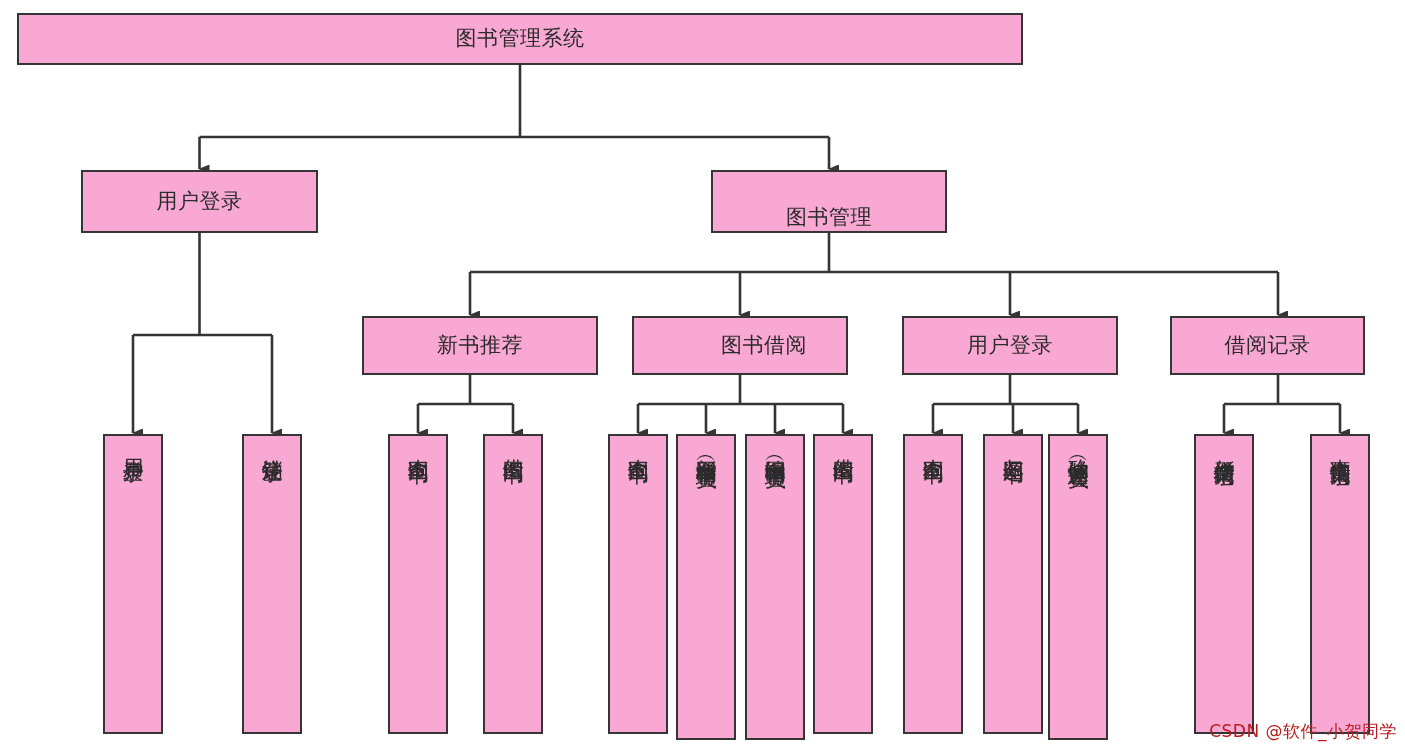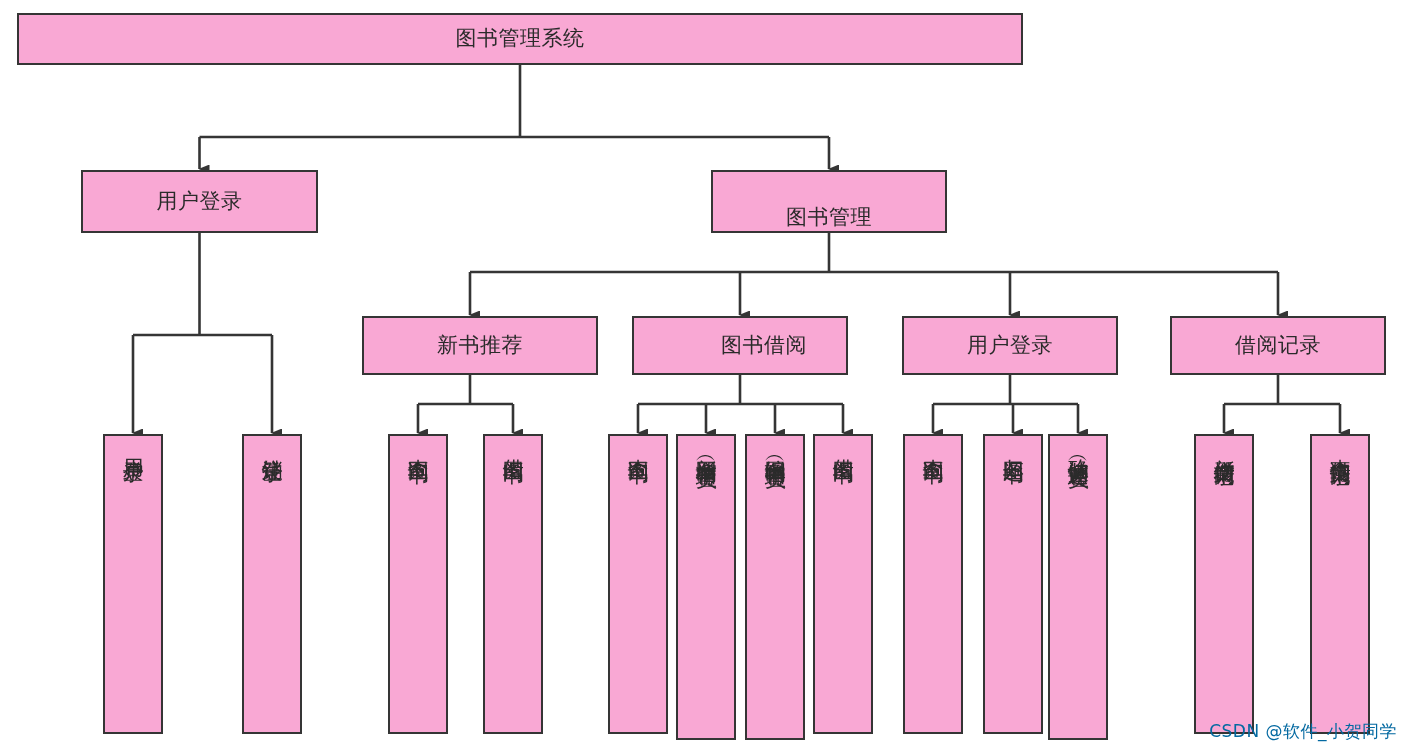--- a/index.html
+++ b/index.html
@@ -57,21 +57,21 @@
     font-size: 21px;
     line-height: 1.06;
     letter-spacing: 1.5px;
     white-space: nowrap;
   }
   .watermark {
     position: absolute;
     right: 8px;
     bottom: 4px;
     font-size: 17px;
-    color: #0369a1;
+    color: #b91c1c;
     letter-spacing: 0.5px;
     white-space: nowrap;
     font-family: "DejaVu Sans", "Liberation Sans", sans-serif;
   }
 </style>
 </head>
 <body>
 
 <div id="canvas">
   <svg class="edges" viewBox="0 0 1405 747">
@@ -129,21 +129,21 @@
       </div>
       <div class="node horiz" style="left: 362px; top: 316px; width: 236px; height: 59px;">
         <span class="label">新书推荐</span>
       </div>
       <div class="node horiz" style="left: 632px; top: 316px; width: 216px; height: 59px; padding-left: 48px;">
         <span class="label">图书借阅</span>
       </div>
       <div class="node horiz" style="left: 902px; top: 316px; width: 216px; height: 59px;">
         <span class="label">用户登录</span>
       </div>
-      <div class="node horiz" style="left: 1170px; top: 316px; width: 216px; height: 59px;">
+      <div class="node horiz" style="left: 1170px; top: 316px; width: 195px; height: 59px;">
         <span class="label">借阅记录</span>
       </div>
       <div class="node vert" style="left: 103px; top: 434px; width: 60px; height: 300px;">
         <span class="label">用户登录</span>
       </div>
       <div class="node vert" style="left: 242px; top: 434px; width: 60px; height: 300px;">
         <span class="label">注销登录</span>
       </div>
       <div class="node vert" style="left: 388px; top: 434px; width: 60px; height: 300px;">
         <span class="label">查询图书</span>

